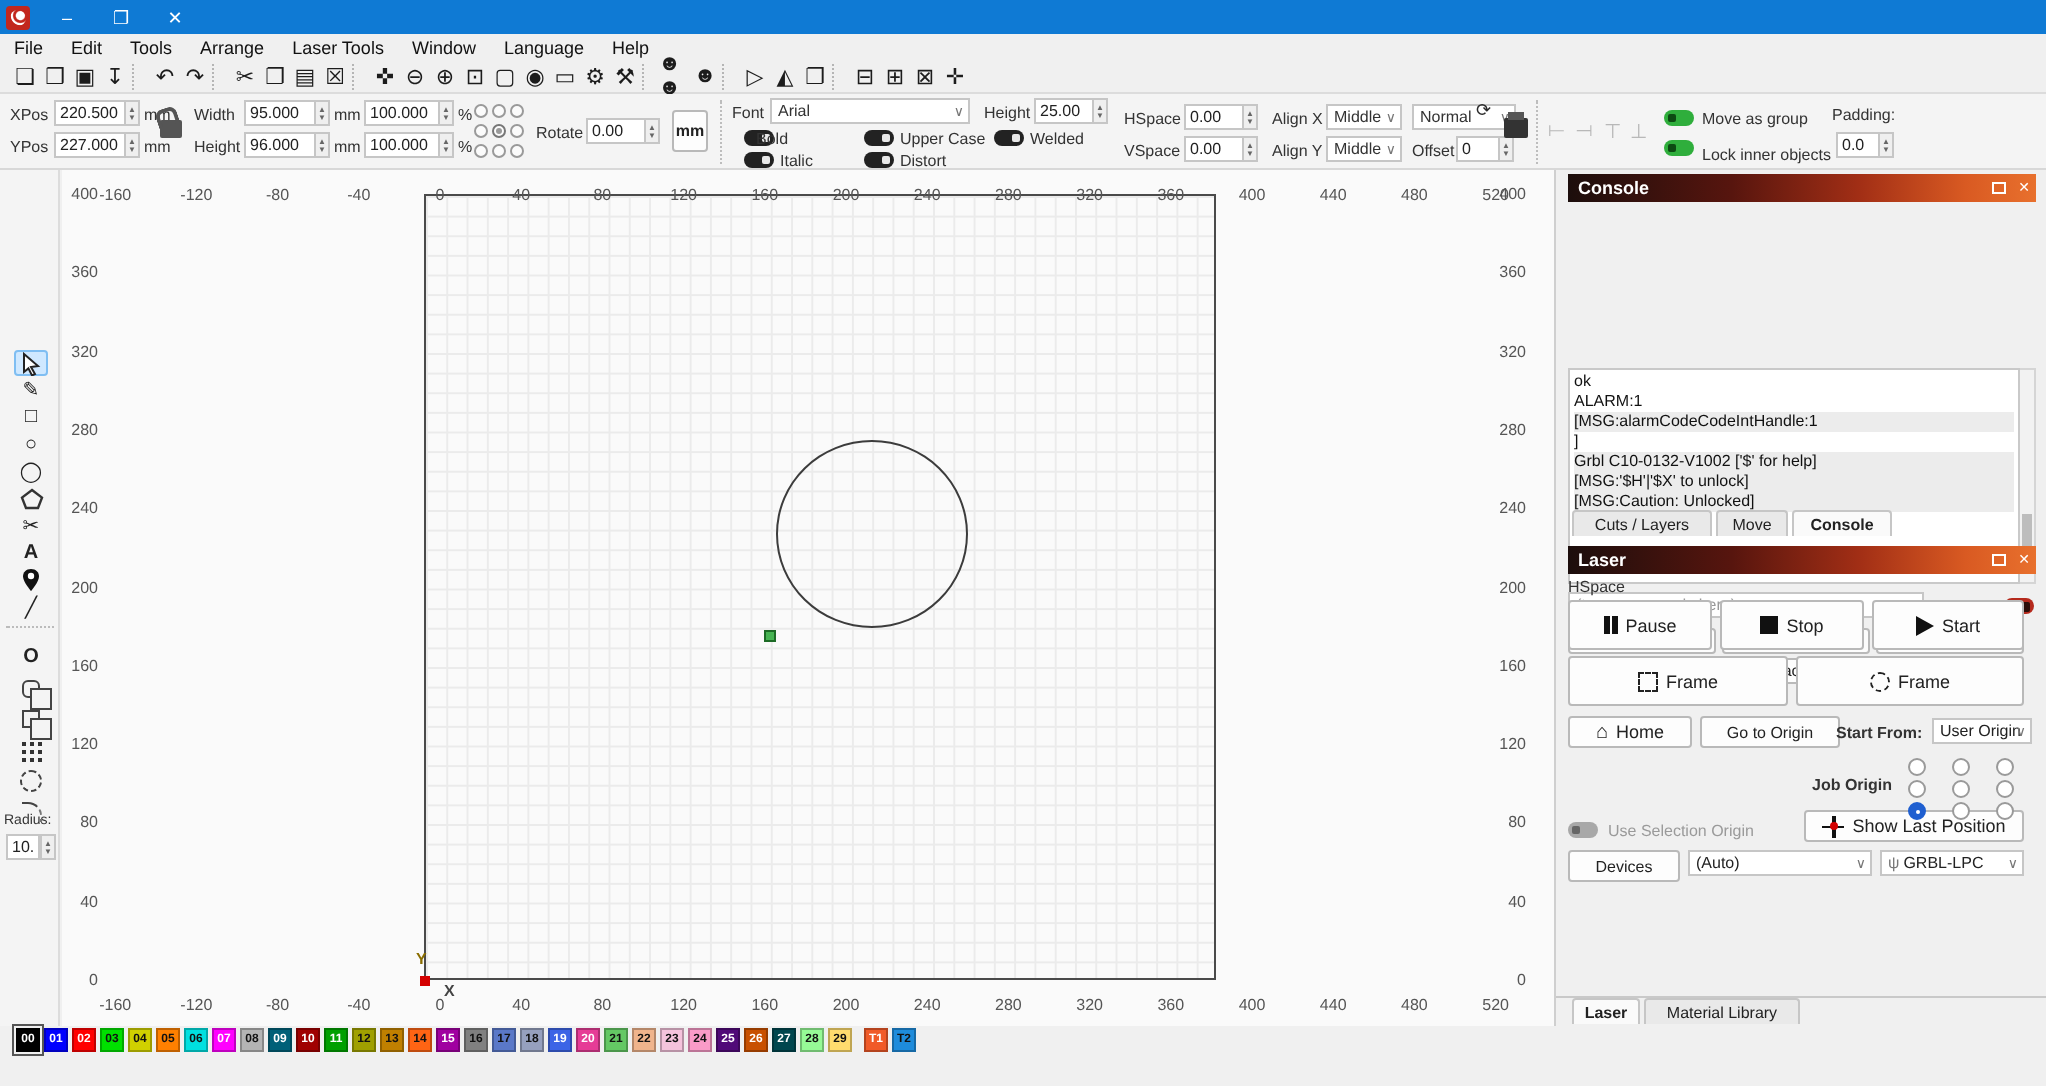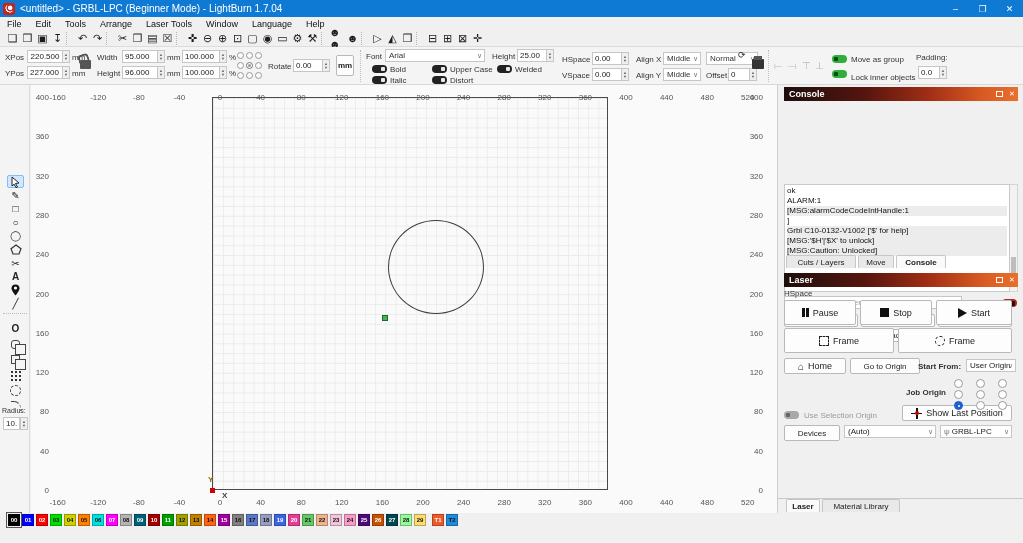--- a/index.html
+++ b/index.html
@@ -131,21 +131,20 @@
      font-size:9px;color:#222;display:flex;align-items:center;padding-left:6px;}
   .hsep-dock{position:absolute;left:777px;top:0;width:246px;border-top:1px solid #cfcfcf;}
 </style>
 </head>
 <body>
 
 <div id="app" style="--titleblue: #0f7ad4; --selblue: #cfe8ff; --togglegreen: #2fae3c; --togglered: #b5291c; --markergreen: #47b553; --originred: #d40000;">
 
   <div id="titlebar">
     <div id="app-logo"></div>
-    <div id="window-title">&lt;untitled&gt; - GRBL-LPC (Beginner Mode) - LightBurn 1.7.04</div>
     <div class="wbtn">–</div>
     <div class="wbtn">❐</div>
     <div class="wbtn">✕</div>
   </div>
 
   <div id="menubar">
       <div class="menu-item">File</div>
       <div class="menu-item">Edit</div>
       <div class="menu-item">Tools</div>
       <div class="menu-item">Arrange</div>
@@ -187,21 +186,21 @@
       <div class="tb-icon">❐</div>
       <div class="tb-sep"></div>
       <div class="tb-icon">⊟</div>
       <div class="tb-icon">⊞</div>
       <div class="tb-icon">⊠</div>
       <div class="tb-icon">✛</div>
     </div>
 
   <div id="tbar2">
     <span class="lbl" style="left:5px;top:6px">XPos</span>
-    <input class="fld" style="left: 27px; top: 3px; width: 36px; text-align: center;" readonly="" value="220.500">
+    <input class="fld" style="left: 27px; top: 3px; width: 36px;" readonly="" value="220.500">
     <span class="spin" style="left:62px;top:3px"></span>
     <span class="lbl" style="left:72px;top:6px">mm</span>
     <span class="lbl" style="left:5px;top:22px">YPos</span>
     <input class="fld" style="left: 27px; top: 19px; width: 36px;" readonly="" value="227.000">
     <span class="spin" style="left:62px;top:19px"></span>
     <span class="lbl" style="left:72px;top:22px">mm</span>
     <span id="lock-icon"></span>
 
     <span class="lbl" style="left:97px;top:6px">Width</span>
     <input class="fld" style="left: 122px; top: 3px; width: 36px;" readonly="" value="95.000">
@@ -228,21 +227,21 @@
 
     <div class="vsep" style="left:360px"></div>
 
     <span class="lbl" style="left:366px;top:5px">Font</span>
     <div class="combo" style="left:385px;top:2px;width:100px">Arial</div>
     <span class="lbl" style="left:492px;top:5px">Height</span>
     <input class="fld" style="left: 517px; top: 2px; width: 30px;" readonly="" value="25.00">
     <span class="spin" style="left:546px;top:2px"></span>
 
     <span class="tg dark" style="left:372px;top:18px"></span>
-    <span class="lbl" style="left:390px;top:18px">Bold</span>
+    <span class="lbl" style="left:378px;top:18px">Bold</span>
     <span class="tg dark" style="left:372px;top:29px"></span>
     <span class="lbl" style="left:390px;top:29px">Italic</span>
     <span class="tg dark" style="left:432px;top:18px"></span>
     <span class="lbl" style="left:450px;top:18px">Upper Case</span>
     <span class="tg dark" style="left:432px;top:29px"></span>
     <span class="lbl" style="left:450px;top:29px">Distort</span>
     <span class="tg dark" style="left:497px;top:18px"></span>
     <span class="lbl" style="left:515px;top:18px">Welded</span>
 
     <span class="lbl" style="left:562px;top:8px">HSpace</span>

